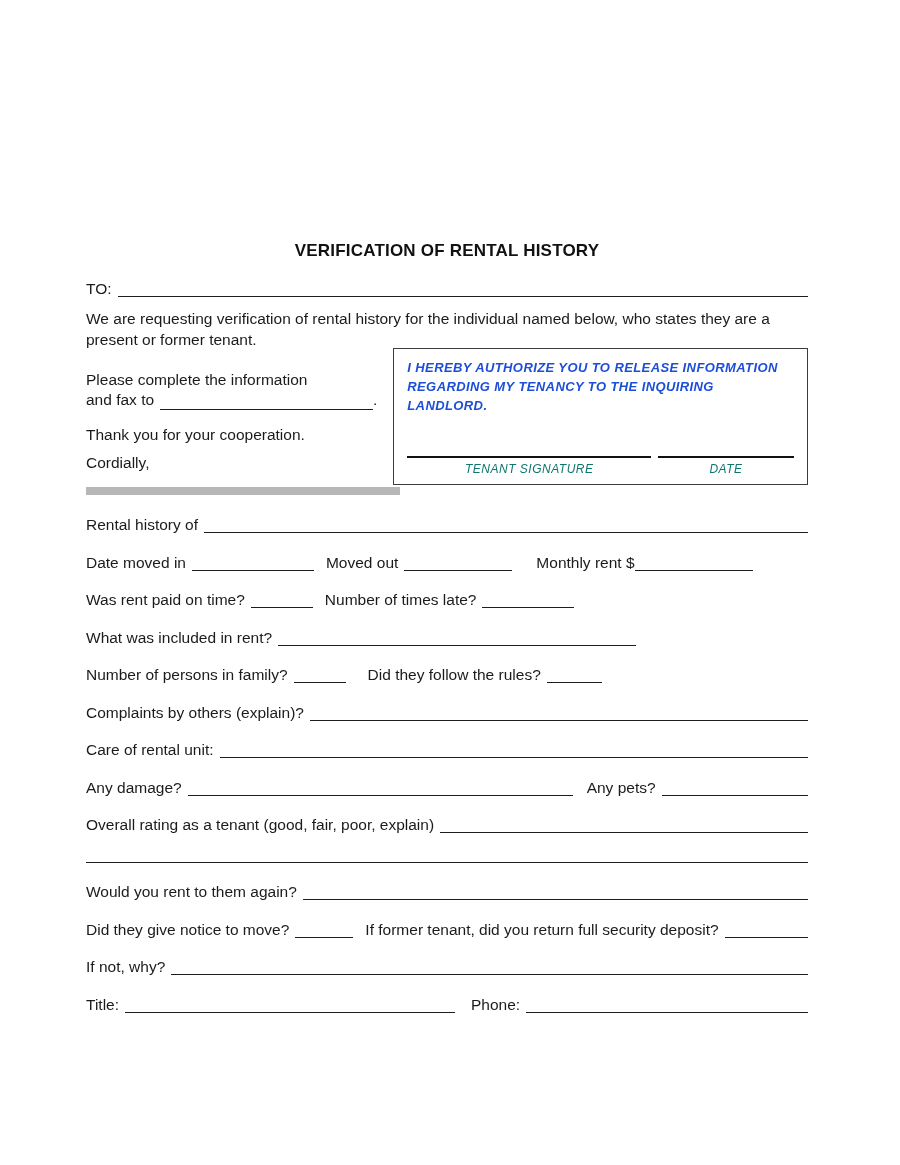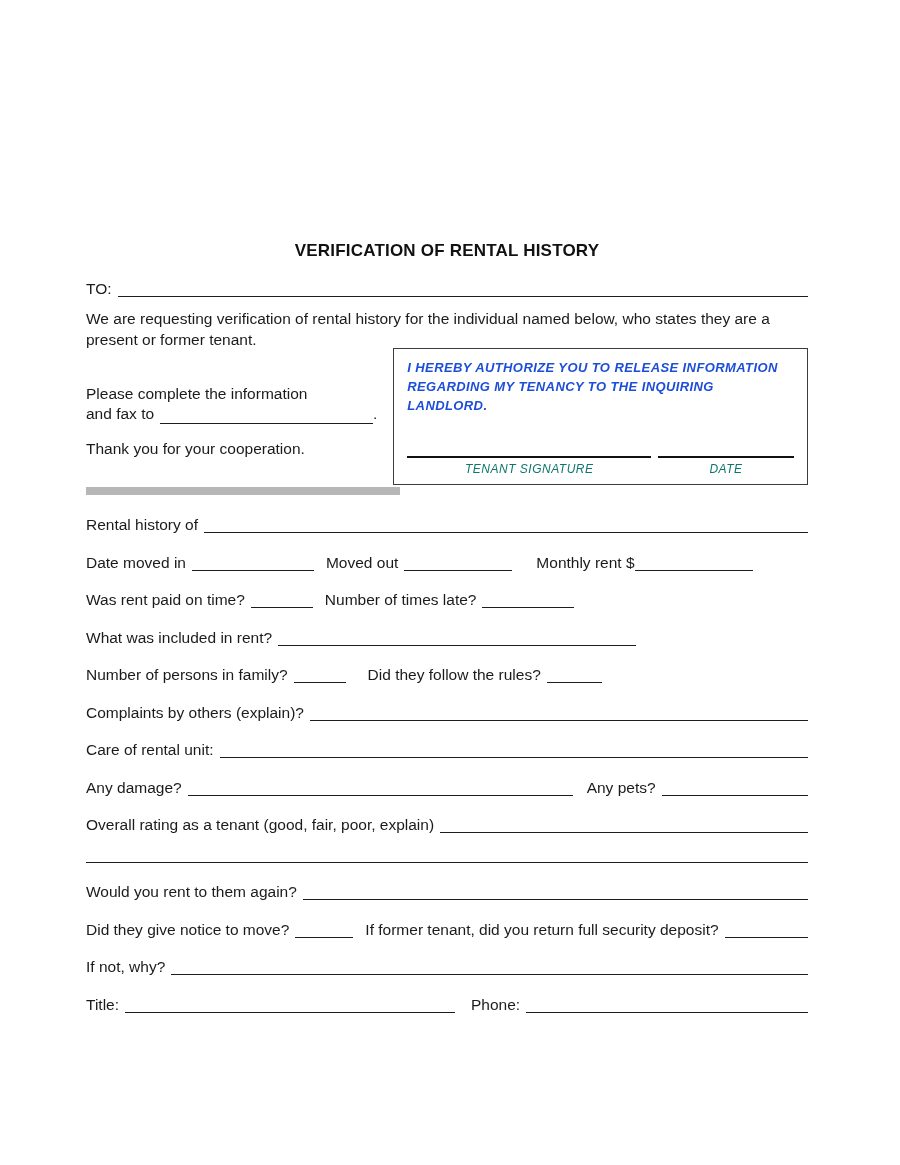--- a/index.html
+++ b/index.html
@@ -97,20 +97,21 @@
 
     <div class="two-col">
       <div class="left-col">
         <div class="lc-line">Please complete the information</div>
         <div class="fax-row">
           <span>and fax to</span>
           <span class="b fax-blank"></span>
           <span>.</span>
         </div>
         <div class="lc-thanks">Thank you for your cooperation.</div>
+        <div class="lc-closing">Cordially,</div>
       </div>
 
       <div class="auth-box">
         <div class="auth-text">I HEREBY AUTHORIZE YOU TO RELEASE INFORMATION REGARDING MY TENANCY TO THE INQUIRING LANDLORD.</div>
         <div class="sig-area">
           <div class="sig-lines">
             <span class="sig-line long"></span>
             <span class="sig-line short"></span>
           </div>
           <div class="sig-labels">

